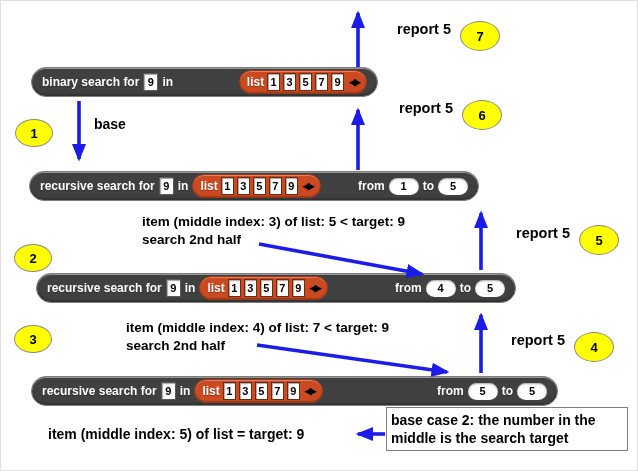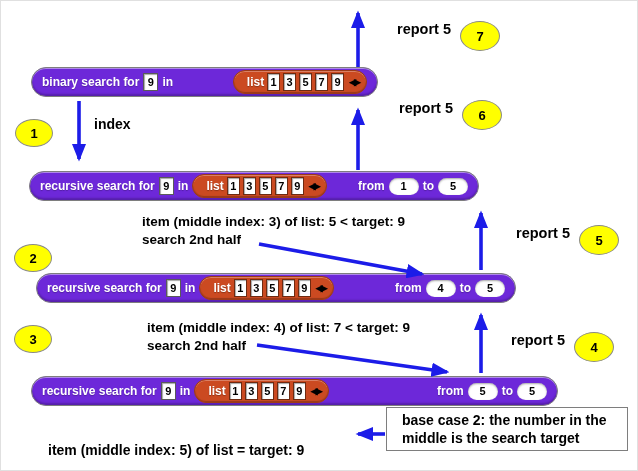--- a/index.html
+++ b/index.html
@@ -9,40 +9,40 @@
     font-family:"Liberation Sans", sans-serif; overflow:hidden;
     border:1px solid #e0e0e0;
   }
   svg.arrows { position:absolute; left:0; top:0; z-index:6; pointer-events:none; }
 
   
   .snap-block {
     position:absolute; z-index:3;
     display:flex; align-items:center; gap:4px;
     height:30px; padding:0 10px;
-    background:#6d28d9; border:1px solid #7e7e7e; border-radius:15px;
+    background:#404040; border:1px solid #7e7e7e; border-radius:15px;
     box-shadow: inset 0 1px 0 rgba(255,255,255,.45), inset 0 -2px 2px rgba(0,0,0,.22);
     color:#fff; font-weight:bold; font-size:12px; white-space:nowrap;
   }
   .blk-label { color:#fff; text-shadow:0 1px 1px rgba(0,0,0,.25); }
   .spacer { flex:1 1 auto; min-width:2px; }
   .arg-box {
     display:inline-flex; align-items:center; justify-content:center;
     min-width:15px; height:18px; padding:0 3px;
     background:#fff; border:1px solid #5a5a5a; color:#000;
     font-size:11px; font-weight:bold;
     box-shadow: inset 1px 1px 1px rgba(0,0,0,.35);
   }
   .list-block {
     display:inline-flex; align-items:center; gap:3px;
     height:24px; padding:0 7px;
     background:#cb4a21; border:1px solid #9c3a18; border-radius:12px;
     box-shadow: inset 0 1px 0 rgba(255,255,255,.3), inset 0 -1px 1px rgba(0,0,0,.25);
   }
-  .list-label { color:#fff; font-weight:bold; font-size:12px; text-shadow:0 1px 1px rgba(0,0,0,.3);margin-left:6px; }
+  .list-label { color:#fff; font-weight:bold; font-size:12px; text-shadow:0 1px 1px rgba(0,0,0,.3); }
   .list-item {
     display:inline-flex; align-items:center; justify-content:center;
     min-width:13px; height:18px; padding:0 2px;
     background:#fff; border:1px solid #6e2a11; color:#000;
     font-size:11px; font-weight:bold;
     box-shadow: inset 1px 1px 1px rgba(0,0,0,.35);
   }
   .list-nav { color:#000; font-size:9px; letter-spacing:-2px; padding-left:2px; }
   .slot-oval {
     display:inline-flex; align-items:center; justify-content:center;
@@ -60,21 +60,21 @@
     display:flex; align-items:center; justify-content:center;
     width:40px; height:30px; border-radius:50%;
     background:#ffff00; border:1px solid #8a8a8a;
     color:#000; font-size:13px; font-weight:bold;
   }
   .step-badge { position:absolute; z-index:5; width:38px; height:28px; }
   .base-box {
     position:absolute; z-index:5; left:385px; top:406px; width:242px;
     background:#fff; border:1px solid #7e7e7e;
     color:#000; font-weight:bold; font-size:14px; line-height:1.3;
-    padding:3px 15px;
+    padding:3px 4px;
   }
 </style>
 </head>
 <body>
 
 <div class="canvas">
 
   <svg class="arrows" width="638" height="471" viewBox="0 0 638 471">
     <defs>
       <marker id="ah" markerWidth="5" markerHeight="4" refX="4.3" refY="2" orient="auto" markerUnits="strokeWidth">
@@ -105,21 +105,21 @@
       <span class="list-item">5</span>
       <span class="list-item">7</span>
       <span class="list-item">9</span>
       <span class="list-nav">◀▶</span>
     </span>
   </div>
 
   <div class="badge step-badge" style="left:14px; top:118px;">
     <span>1</span>
   </div>
-  <div class="call-label" style="left:93px; top:115px;">index</div>
+  <div class="call-label" style="left:93px; top:115px;">base</div>
 
   <div class="report" style="left:396px; top:20px;">
     <span>report 5</span>
     <span class="badge">7</span>
   </div>
   <div class="report" style="left:398px; top:99px;">
     <span>report 5</span>
     <span class="badge">6</span>
   </div>
 
@@ -170,21 +170,21 @@
       <span class="list-item">9</span>
       <span class="list-nav">◀▶</span>
     </span>
     <span class="spacer"></span>
     <span class="blk-label">from</span>
     <span class="slot-oval">4</span>
     <span class="blk-label">to</span>
     <span class="slot-oval">5</span>
   </div>
 
-  <div class="note" style="left:146px; top:318px;">
+  <div class="note" style="left:125px; top:318px;">
     <div>item (middle index: 4) of list: 7 &lt; target: 9</div>
     <div>search 2nd half</div>
   </div>
 
   <div class="badge step-badge" style="left:13px; top:324px;">
     <span>3</span>
   </div>
 
   <div class="report" style="left:510px; top:331px;">
     <span>report 5</span>
@@ -204,17 +204,17 @@
       <span class="list-item">9</span>
       <span class="list-nav">◀▶</span>
     </span>
     <span class="spacer"></span>
     <span class="blk-label">from</span>
     <span class="slot-oval">5</span>
     <span class="blk-label">to</span>
     <span class="slot-oval">5</span>
   </div>
 
-  <div class="note" style="left:47px; top:440px; font-size:14px;">item (middle index: 5) of list = target: 9</div>
+  <div class="note" style="left:47px; top:424px; font-size:14px;">item (middle index: 5) of list = target: 9</div>
 
   <div class="base-box">base case 2: the number in the middle is the search target</div>
 
 </div>
 
 </body></html>

